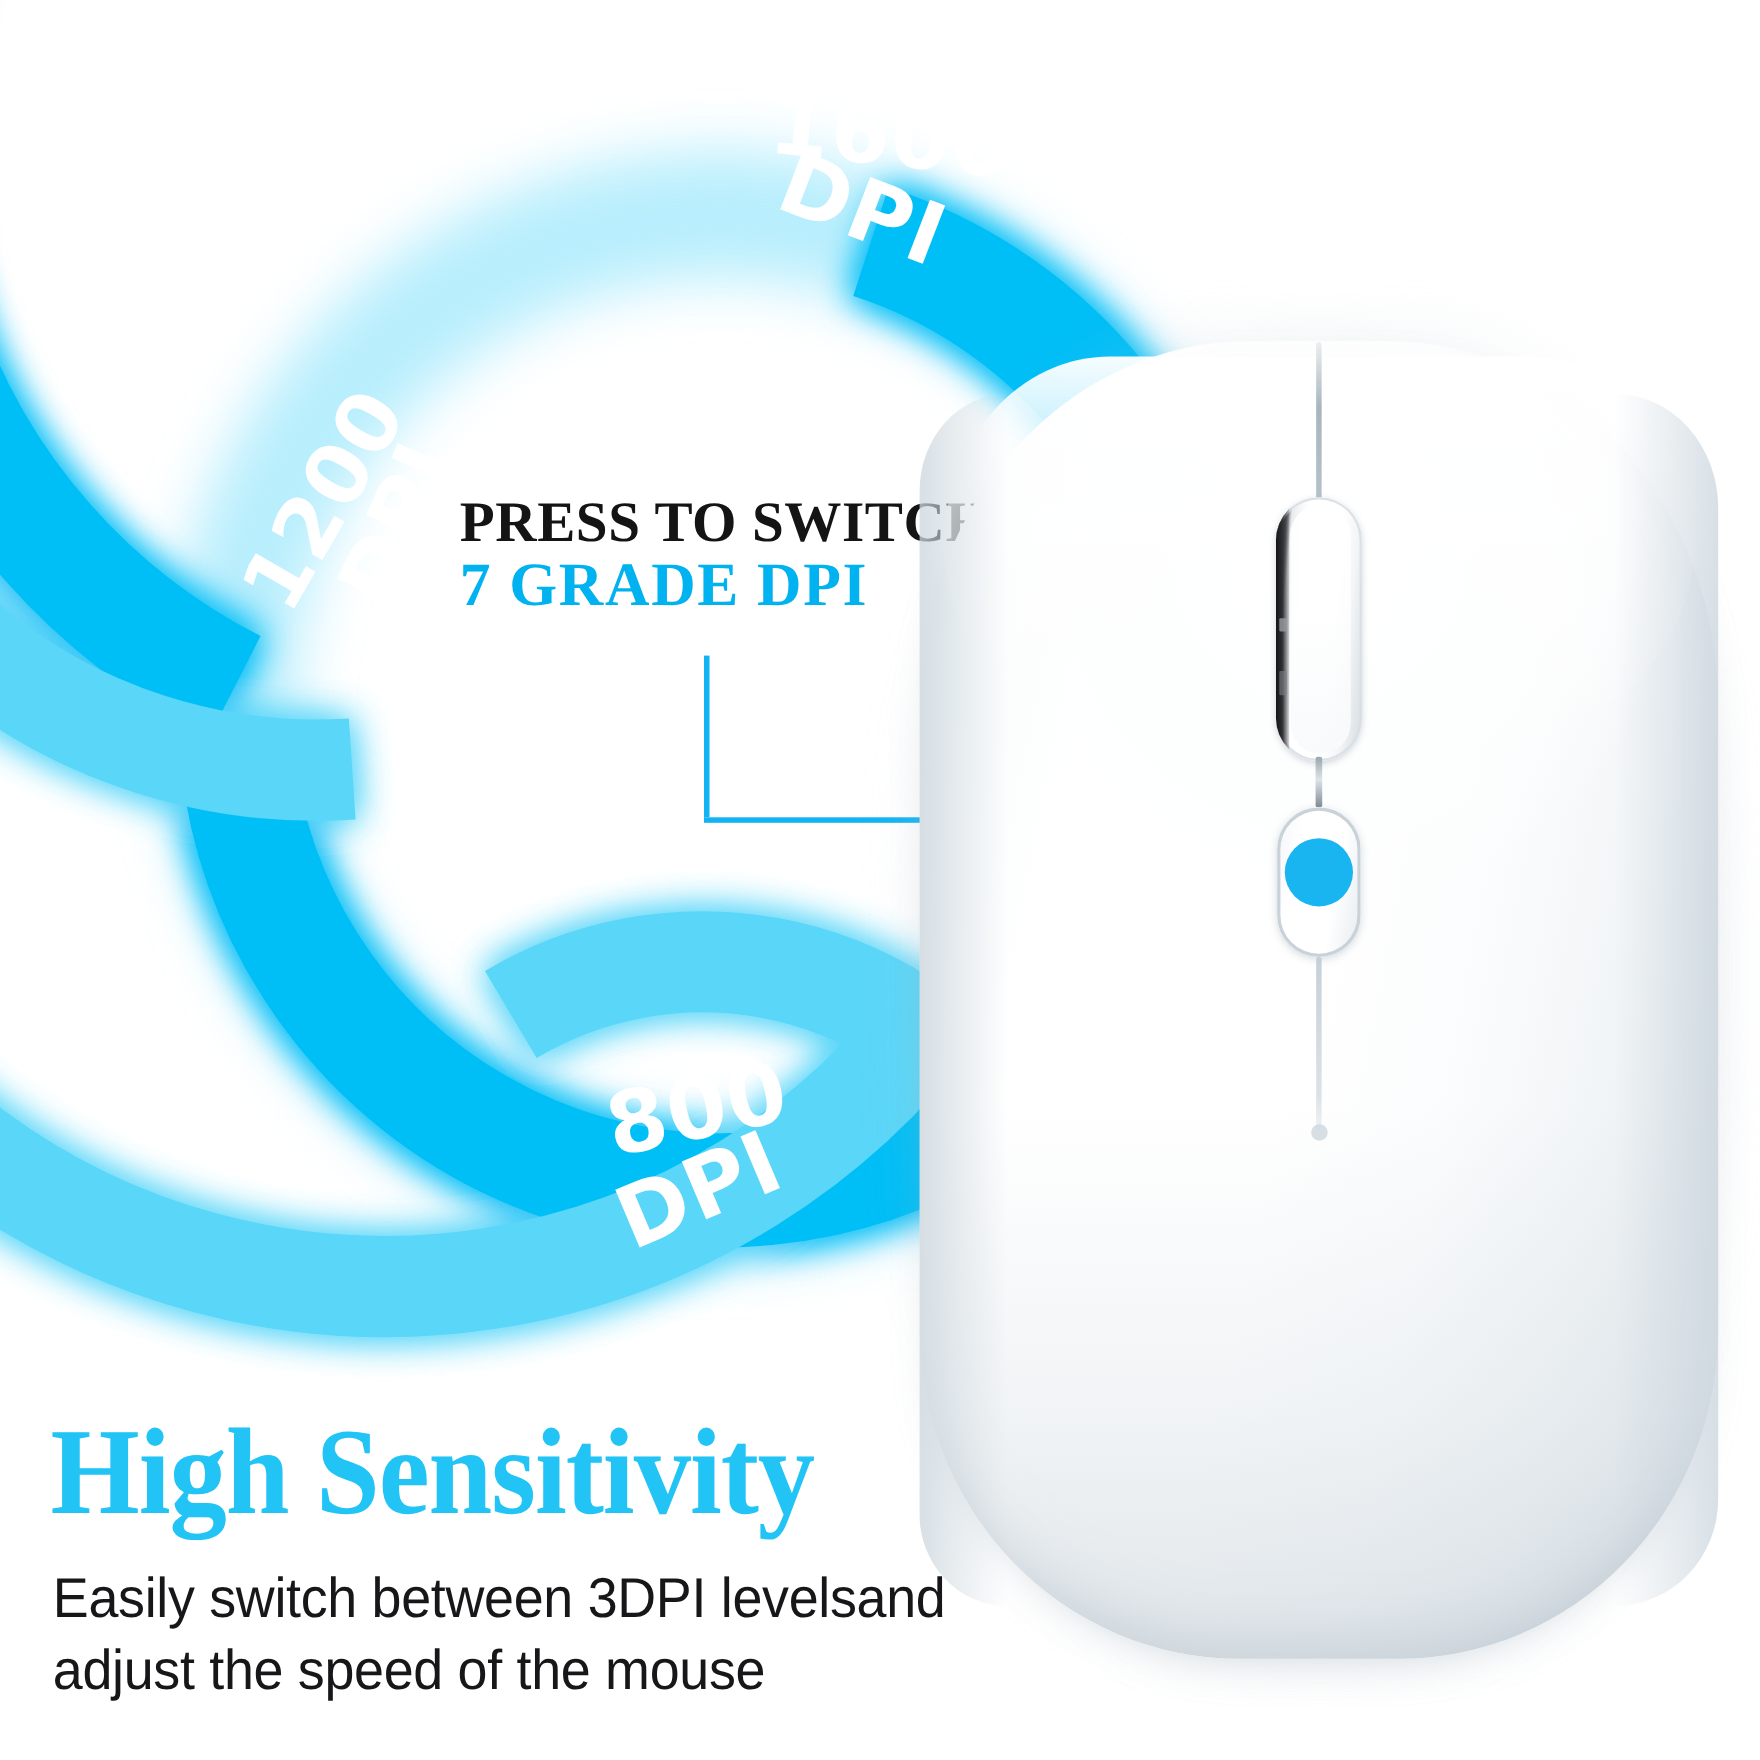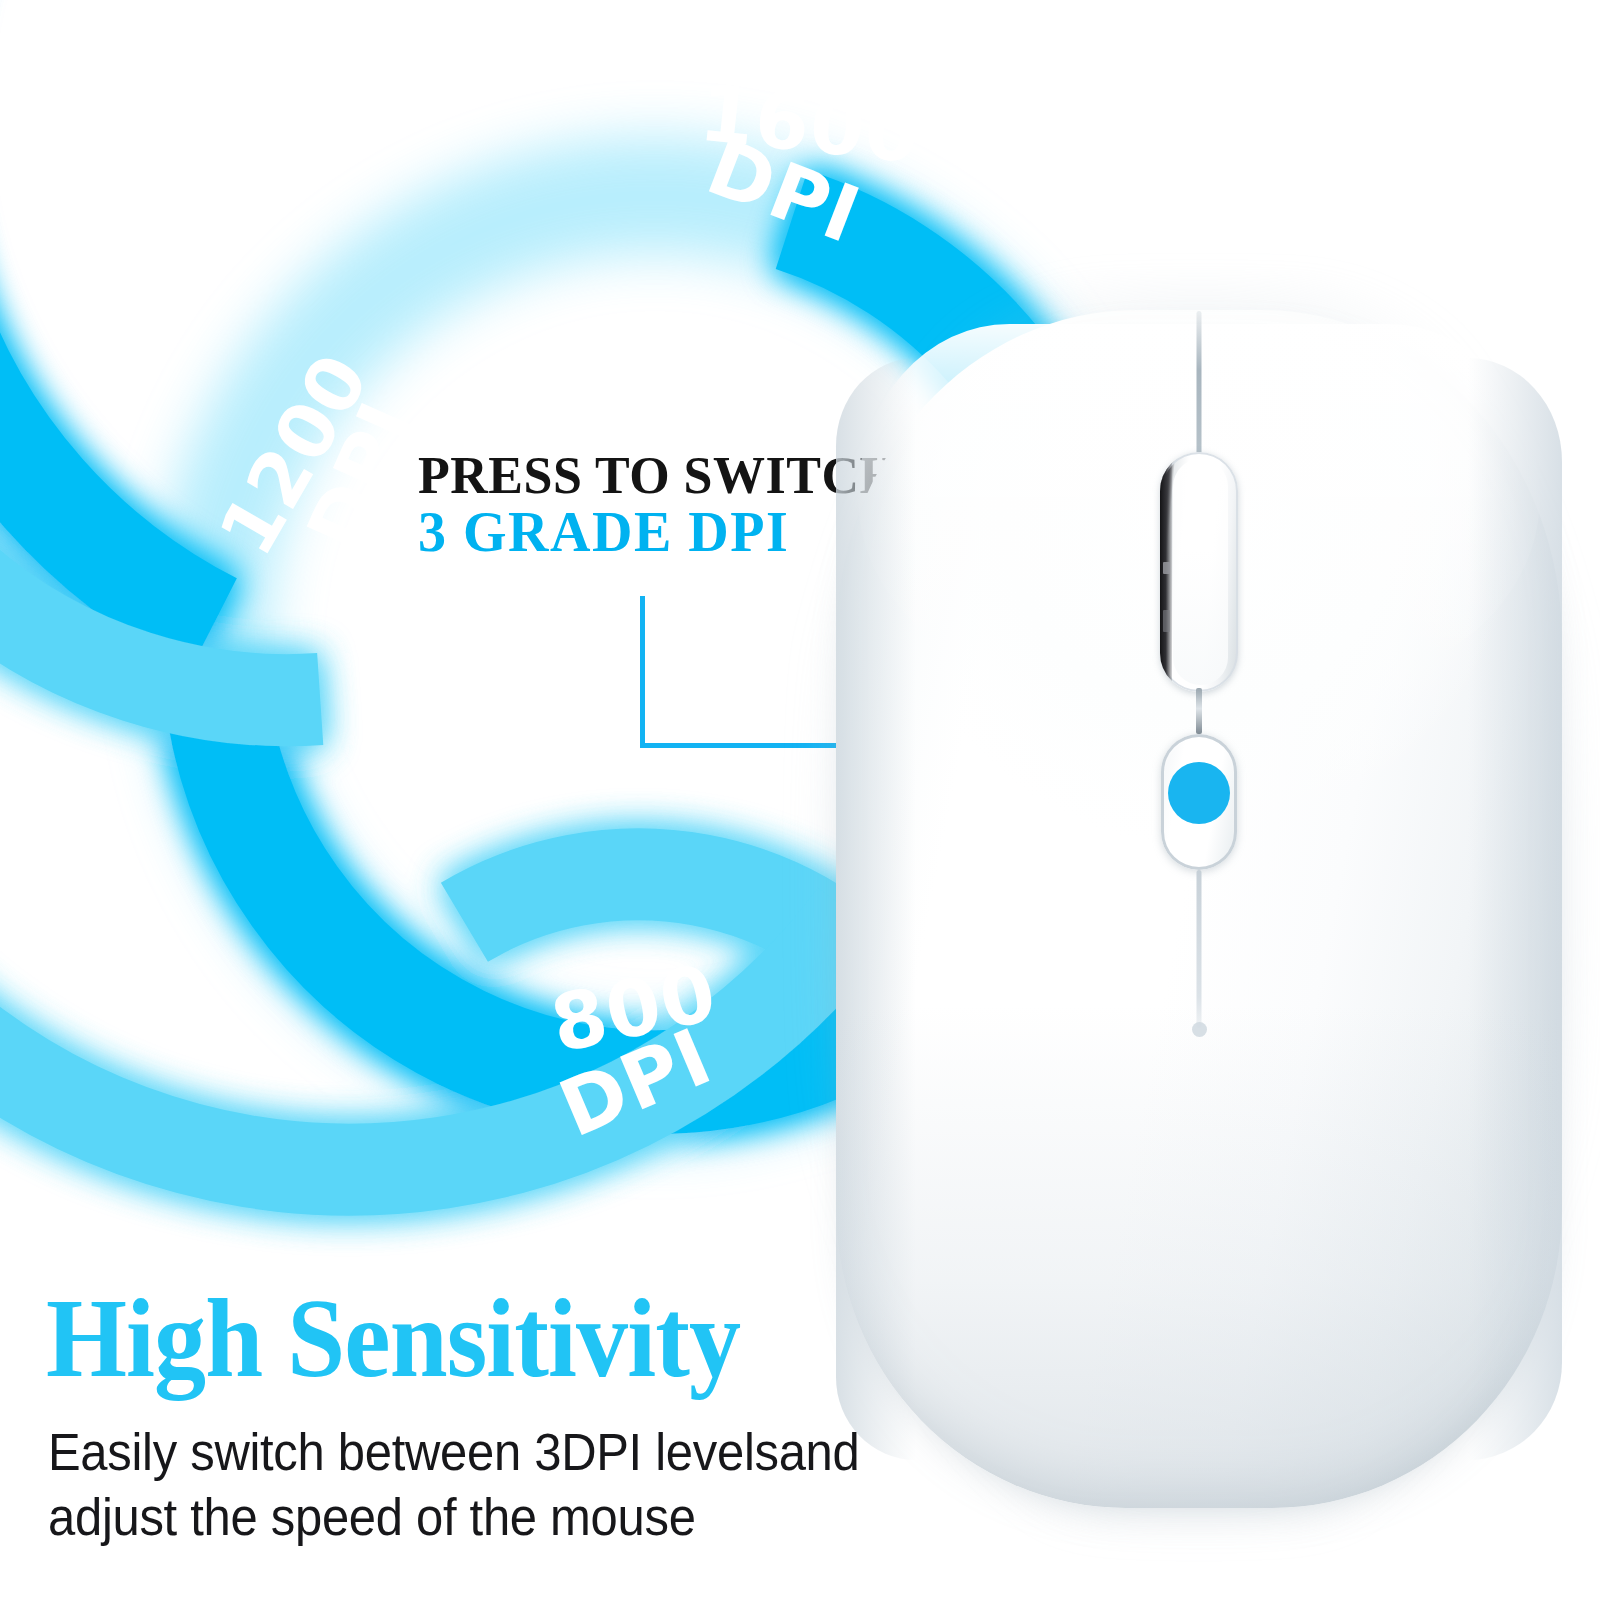--- a/index.html
+++ b/index.html
@@ -319,21 +319,21 @@
     <span class="l2">DPI</span>
   </div>
 
   <div class="arc-label lbl-800">
     <span class="l1">800</span>
     <span class="l2">DPI</span>
   </div>
 
   <div class="callout">
     <span class="line1">PRESS TO SWITCH</span>
-    <span class="line2">3 GRADE DPI</span>
+    <span class="line2">7 GRADE DPI</span>
   </div>
 
   <div class="leader">
     <div class="v"></div>
     <div class="h"></div>
   </div>
 
   <div class="mouse">
     <div class="glow"></div>
     <div class="body"></div>

